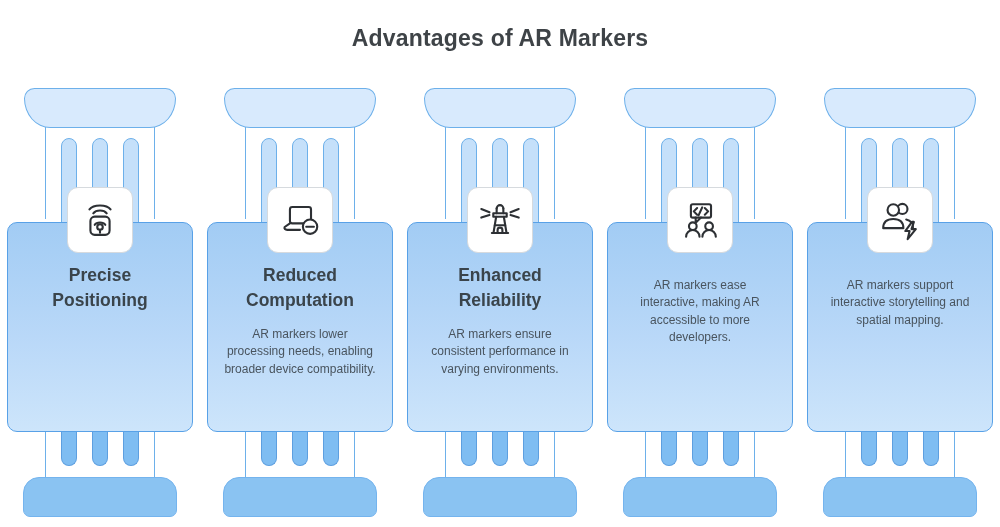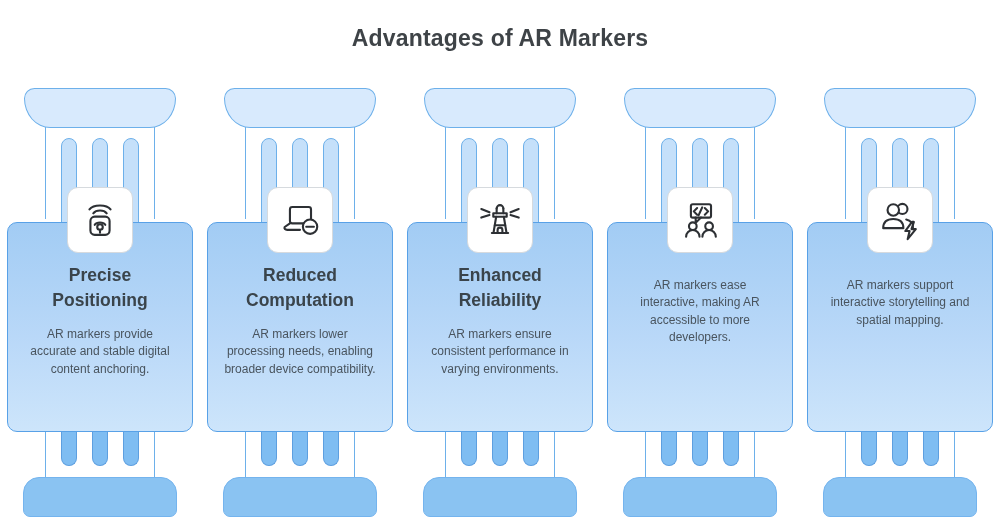--- a/index.html
+++ b/index.html
@@ -76,21 +76,20 @@
 
   <div class="pillar">
     <div class="capital"></div>
     <div class="shaft shaft-top">
       <div class="flute light"></div>
       <div class="flute light"></div>
       <div class="flute light"></div>
     </div>
     <div class="card">
       <div class="card-heading">Precise Positioning</div>
-      <div class="card-body">AR markers provide accurate and stable digital content anchoring.</div>
     </div>
     <div class="icon-box">
       <svg class="ln" width="46" height="46" viewBox="0 0 48 48">
         <path d="M13 13 C17 7.5 31 7.5 35 13"></path>
         <path d="M17 17 C20 13.2 28 13.2 31 17"></path>
         <rect x="14" y="20.5" width="20" height="19" rx="4.5"></rect>
         <path d="M18.5 29 C20.5 25.8 27.5 25.8 29.5 29"></path>
         <circle cx="24" cy="31.3" r="2.9"></circle>
         <path d="M24 34.2 V 37.2"></path>
       </svg>

